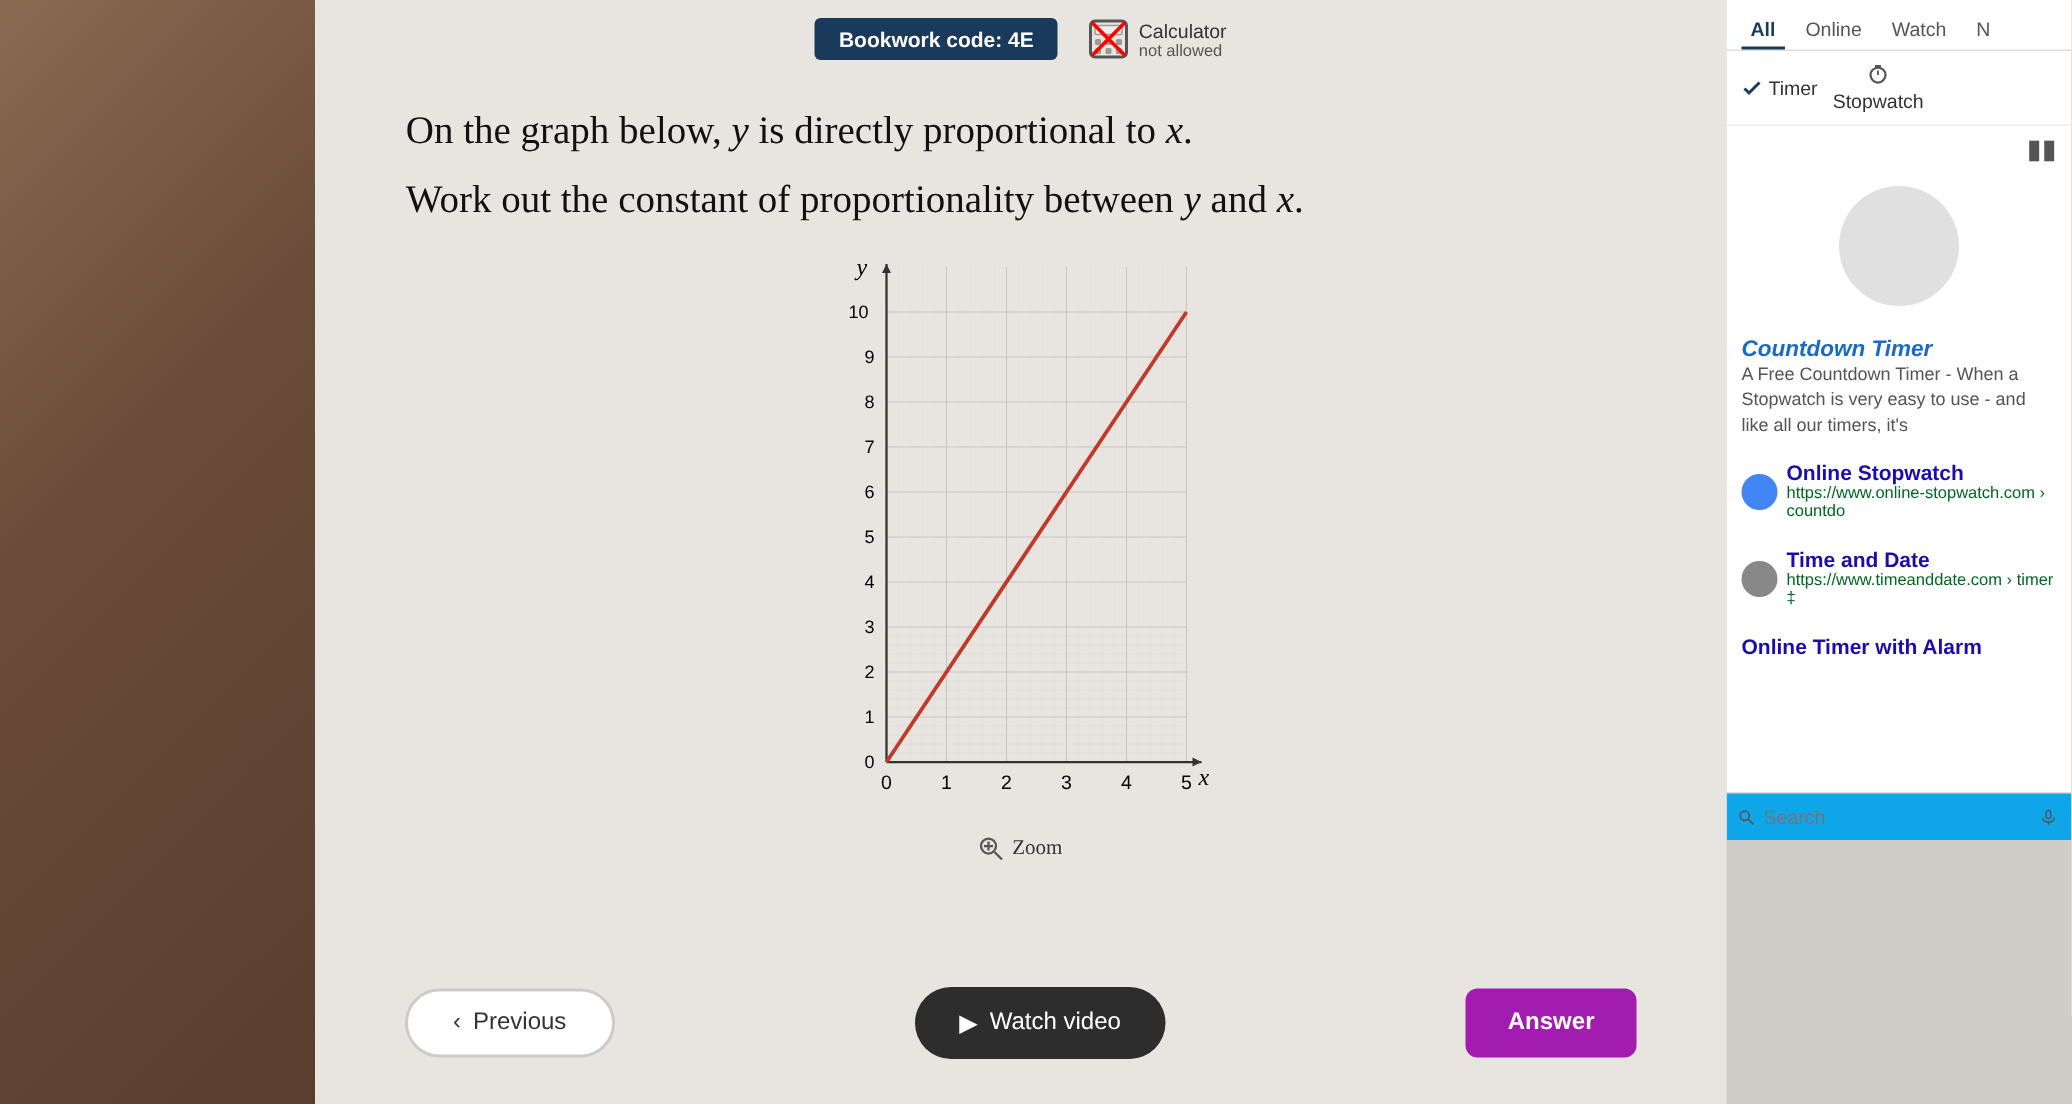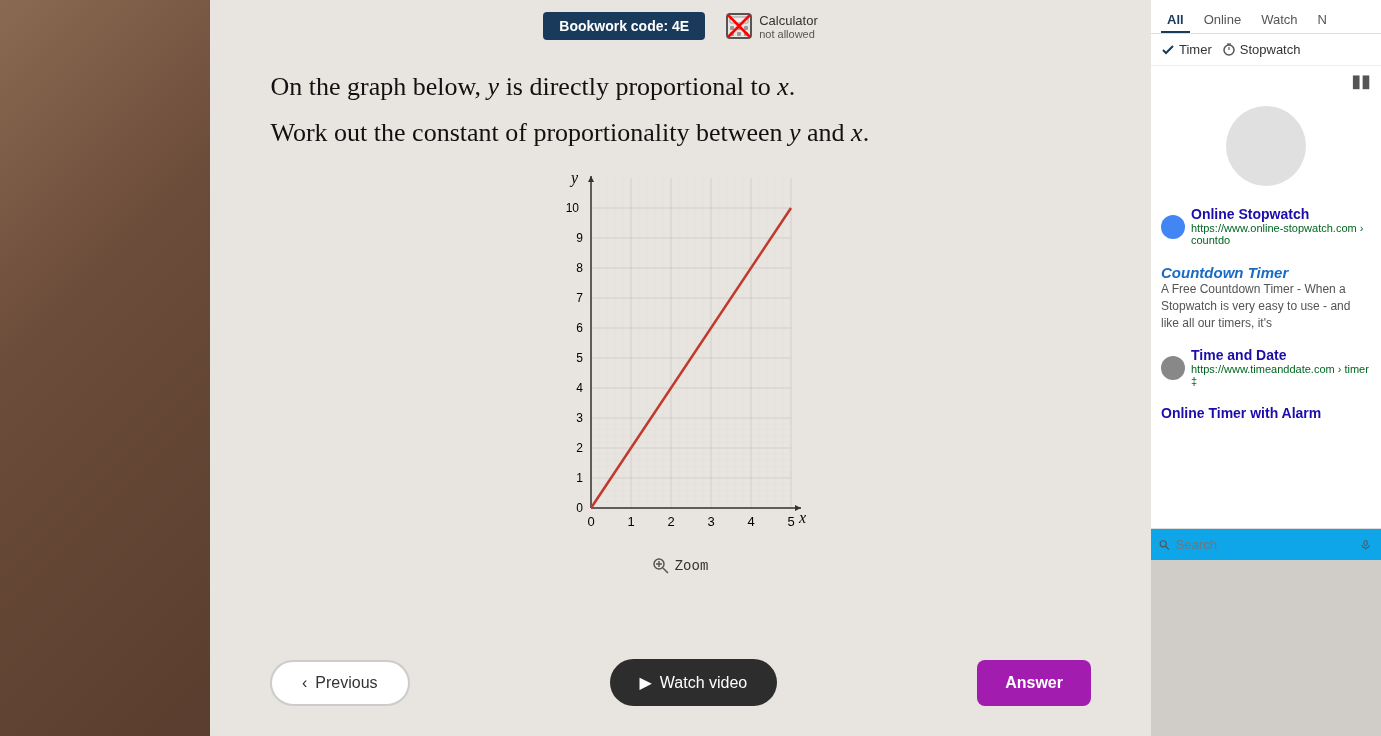--- a/index.html
+++ b/index.html
@@ -110,21 +110,21 @@
 
     
     .zoom-btn {
       display: flex;
       align-items: center;
       justify-content: space-between;
       gap: 6px;
       background: none;
       border: none;
       color: #333;
-      font-family: Liberation Mono, monospace;
+      font-family: Liberation Serif, serif;
       font-size: 14px;
       cursor: pointer;
       margin: 6px auto 0;
       padding: 4px 10px;
     }
 
     
     .bottom-nav {
       position: absolute;
       bottom: 30px;
@@ -224,24 +224,25 @@
     .timer-btn {
       display: flex;
       align-items: center;
       gap: 4px;
       color: #333;
       cursor: pointer;
     }
 
     .stopwatch-btn {
       display: flex;
-      align-items: flex-start;
+      align-items: center;
       gap: 4px;
       color: #333;
       cursor: pointer;
+      flex-direction: column;
     }
 
     .right-content {
       flex: 1;
       overflow-y: auto;
       padding: 10px;
     }
 
     .search-result-item {
       margin-bottom: 16px;
@@ -453,32 +454,32 @@
     <span style="font-size:18px;color:#555;cursor:pointer;">▮▮</span>
   </div>
 
   <div style="display:flex;justify-content:center;padding:10px 0;">
     <div style="width:80px;height:80px;background:#e0e0e0;border-radius:50%;"></div>
   </div>
 
   <div class="right-content">
 
     <div class="search-result-item">
+      <div class="result-title" style="font-style:italic;color:#1a6bc4;font-family:Arial,sans-serif;font-size:15px;">Countdown Timer</div>
+      <div class="result-desc">A Free Countdown Timer - When a Stopwatch is very easy to use - and like all our timers, it's</div>
+    </div>
+
+    <div class="search-result-item">
       <div style="display:flex;align-items:center;margin-bottom:2px;">
         <div style="width:24px;height:24px;border-radius:50%;background:#4285f4;margin-right:6px;flex-shrink:0;"></div>
         <div>
           <div class="result-title">Online Stopwatch</div>
           <div class="result-url">https://www.online-stopwatch.com › countdo</div>
         </div>
       </div>
-    </div>
-
-    <div class="search-result-item">
-      <div class="result-title" style="font-style:italic;color:#1a6bc4;font-family:Arial,sans-serif;font-size:15px;">Countdown Timer</div>
-      <div class="result-desc">A Free Countdown Timer - When a Stopwatch is very easy to use - and like all our timers, it's</div>
     </div>
 
     <div class="search-result-item">
       <div style="display:flex;align-items:center;margin-bottom:2px;">
         <div style="width:24px;height:24px;border-radius:50%;background:#888;margin-right:6px;flex-shrink:0;"></div>
         <div>
           <div class="result-title">Time and Date</div>
           <div class="result-url">https://www.timeanddate.com › timer ‡</div>
         </div>
       </div>

